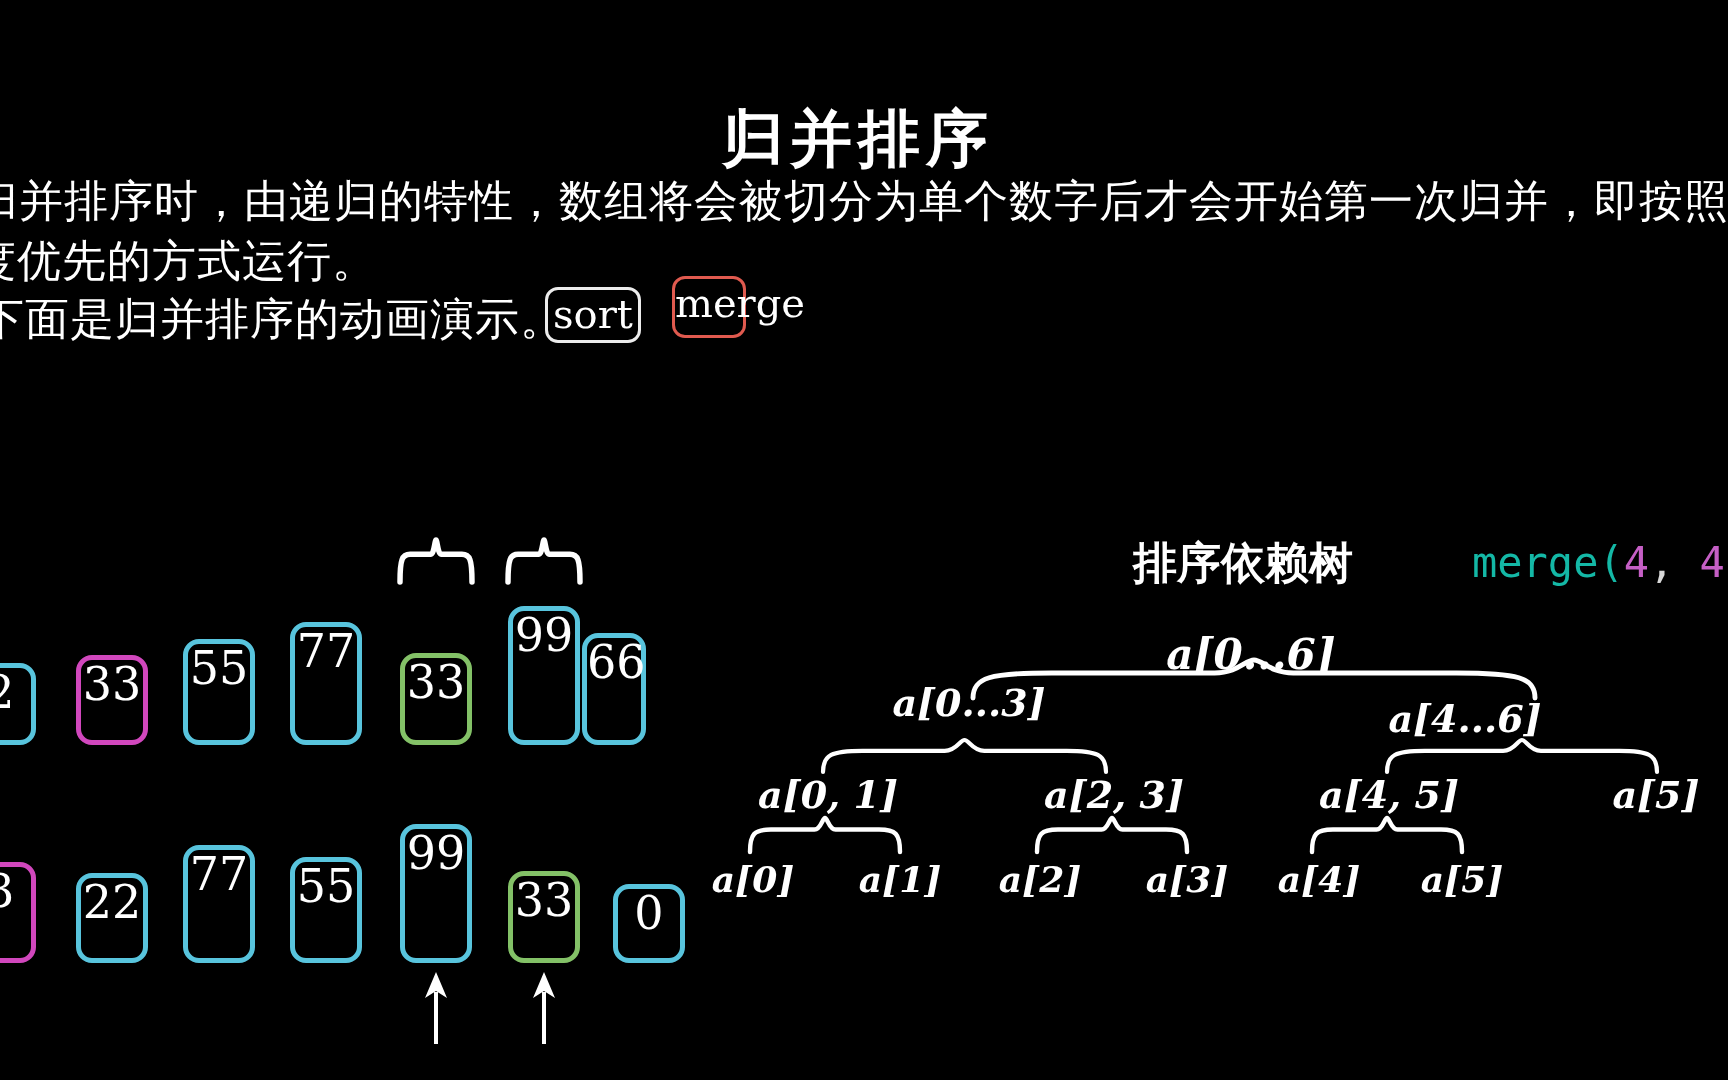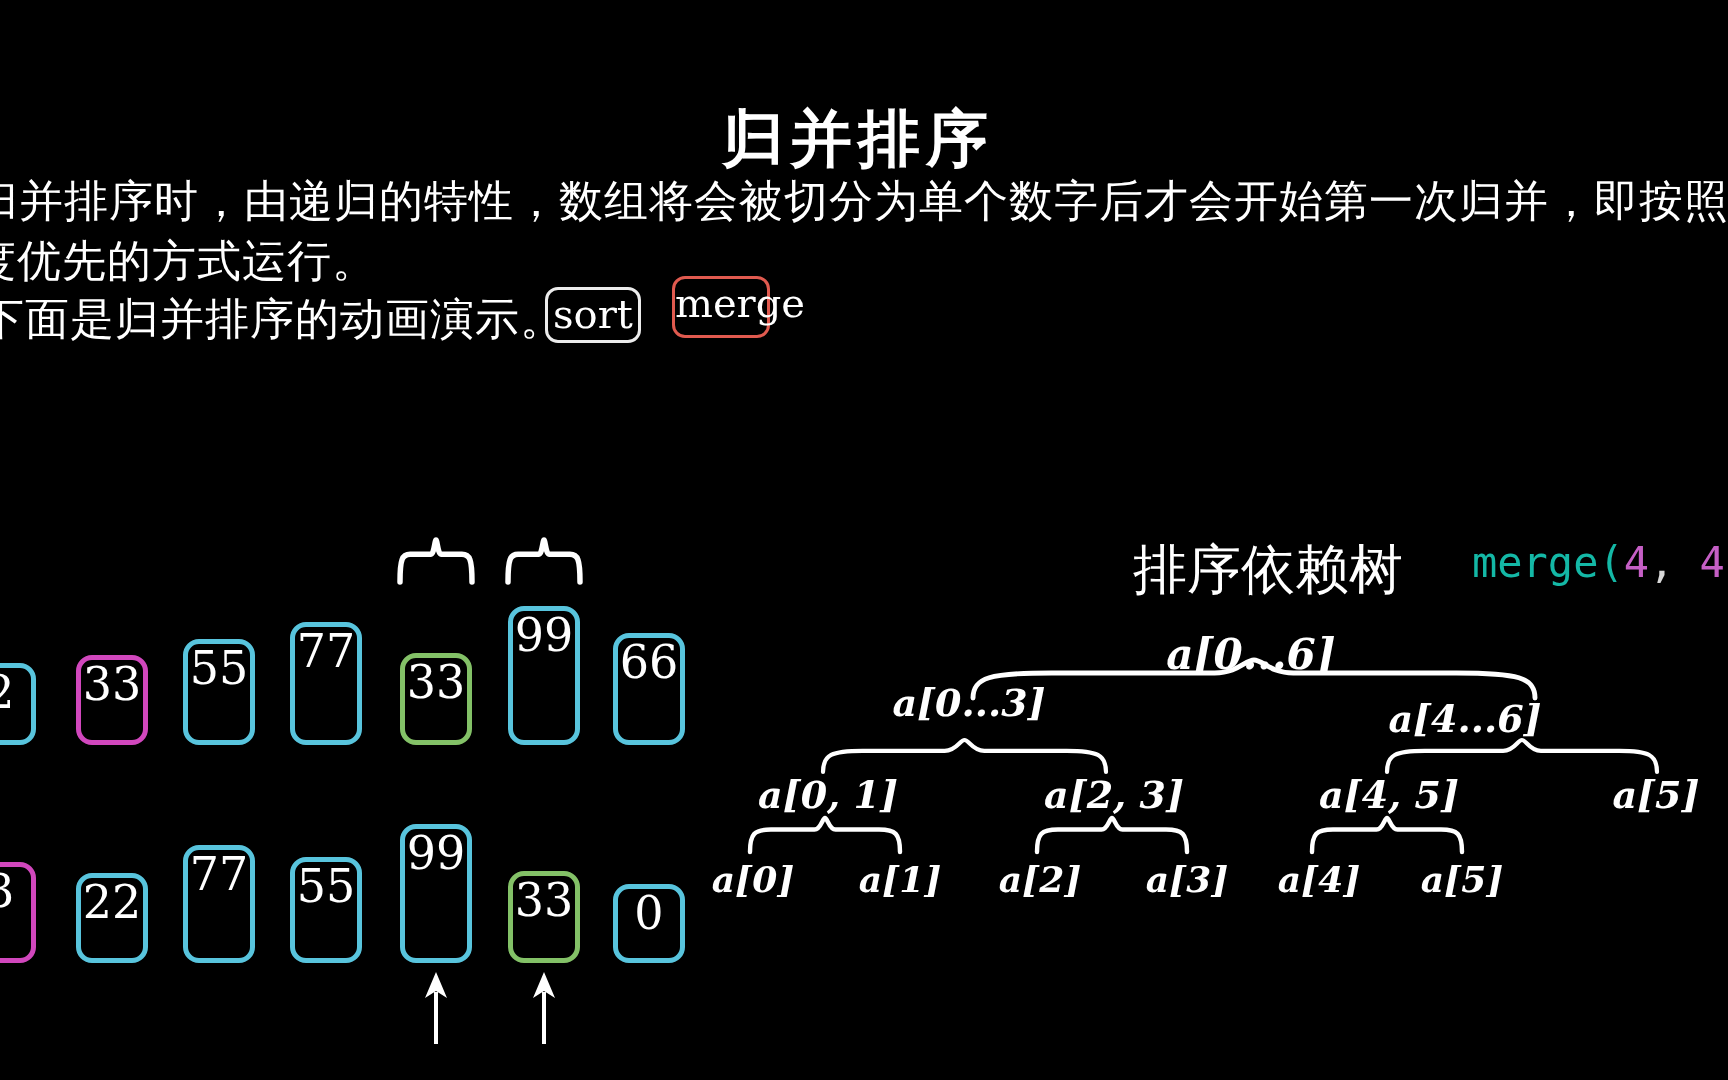--- a/index.html
+++ b/index.html
@@ -32,21 +32,21 @@
     font-size:40px;
     text-align:center;
     background:transparent;
     color:#fff;
     font-family:"DejaVu Serif",serif;
     cursor:pointer;
     line-height:1.2;
     border-radius:13px;
   }
   #sort-button{left:545px;top:287px;width:96px;height:56px;border:3px solid #ececec;}
-  #merge-button{left:672px;top:276px;width:98px;height:62px;border:3px solid #e05a4f;}
+  #merge-button{left:672px;top:276px;width:74px;height:62px;border:3px solid #e05a4f;}
   .card{
     box-sizing:border-box;
     border-radius:16px;
     border:5px solid #58C4DD;
     text-align:center;
   }
   .card .num{
     display:block;
     font-size:46px;
     line-height:1.04;
@@ -57,22 +57,23 @@
   svg.brace,svg.arrow{overflow:visible;}
   .tree-label{
     transform:translateX(-50%);
     font-weight:bold;
     font-style:italic;
     font-family:"DejaVu Serif",serif;
     white-space:nowrap;
   }
   #tree-title{
     left:1133px;top:534px;
-    font-size:54px;
+    font-size:44px;
     white-space:nowrap;
+    font-weight:bold;
   }
   #merge-call{
     left:1472px;top:538px;
     font-family:"DejaVu Sans Mono","Liberation Mono",monospace;
     font-size:42px;
     white-space:nowrap;
   }
 </style>
 </head>
 <body>
@@ -98,21 +99,21 @@
     </div>
     <div class="card abs" style="left: 290px; top: 622px; width: 72px; height: 123px; border-color: rgb(88, 196, 221);">
       <span class="num">77</span>
     </div>
     <div class="card abs" style="left: 400px; top: 653px; width: 72px; height: 92px; border-color: rgb(131, 193, 103);">
       <span class="num">33</span>
     </div>
     <div class="card abs" style="left: 508px; top: 606px; width: 72px; height: 139px; border-color: rgb(88, 196, 221);">
       <span class="num">99</span>
     </div>
-    <div class="card abs" style="left: 613px; top: 633px; width: 72px; height: 112px; border-color: rgb(88, 196, 221);">
+    <div class="card abs" style="left: 582px; top: 633px; width: 64px; height: 112px; border-color: rgb(88, 196, 221);">
       <span class="num">66</span>
     </div>
     <div class="card abs" style="left: -36px; top: 862px; width: 72px; height: 101px; border-color: rgb(209, 71, 189);">
       <span class="num">3</span>
     </div>
     <div class="card abs" style="left: 76px; top: 873px; width: 72px; height: 90px; border-color: rgb(88, 196, 221);">
       <span class="num">22</span>
     </div>
     <div class="card abs" style="left: 183px; top: 845px; width: 72px; height: 118px; border-color: rgb(88, 196, 221);">
       <span class="num">77</span>

